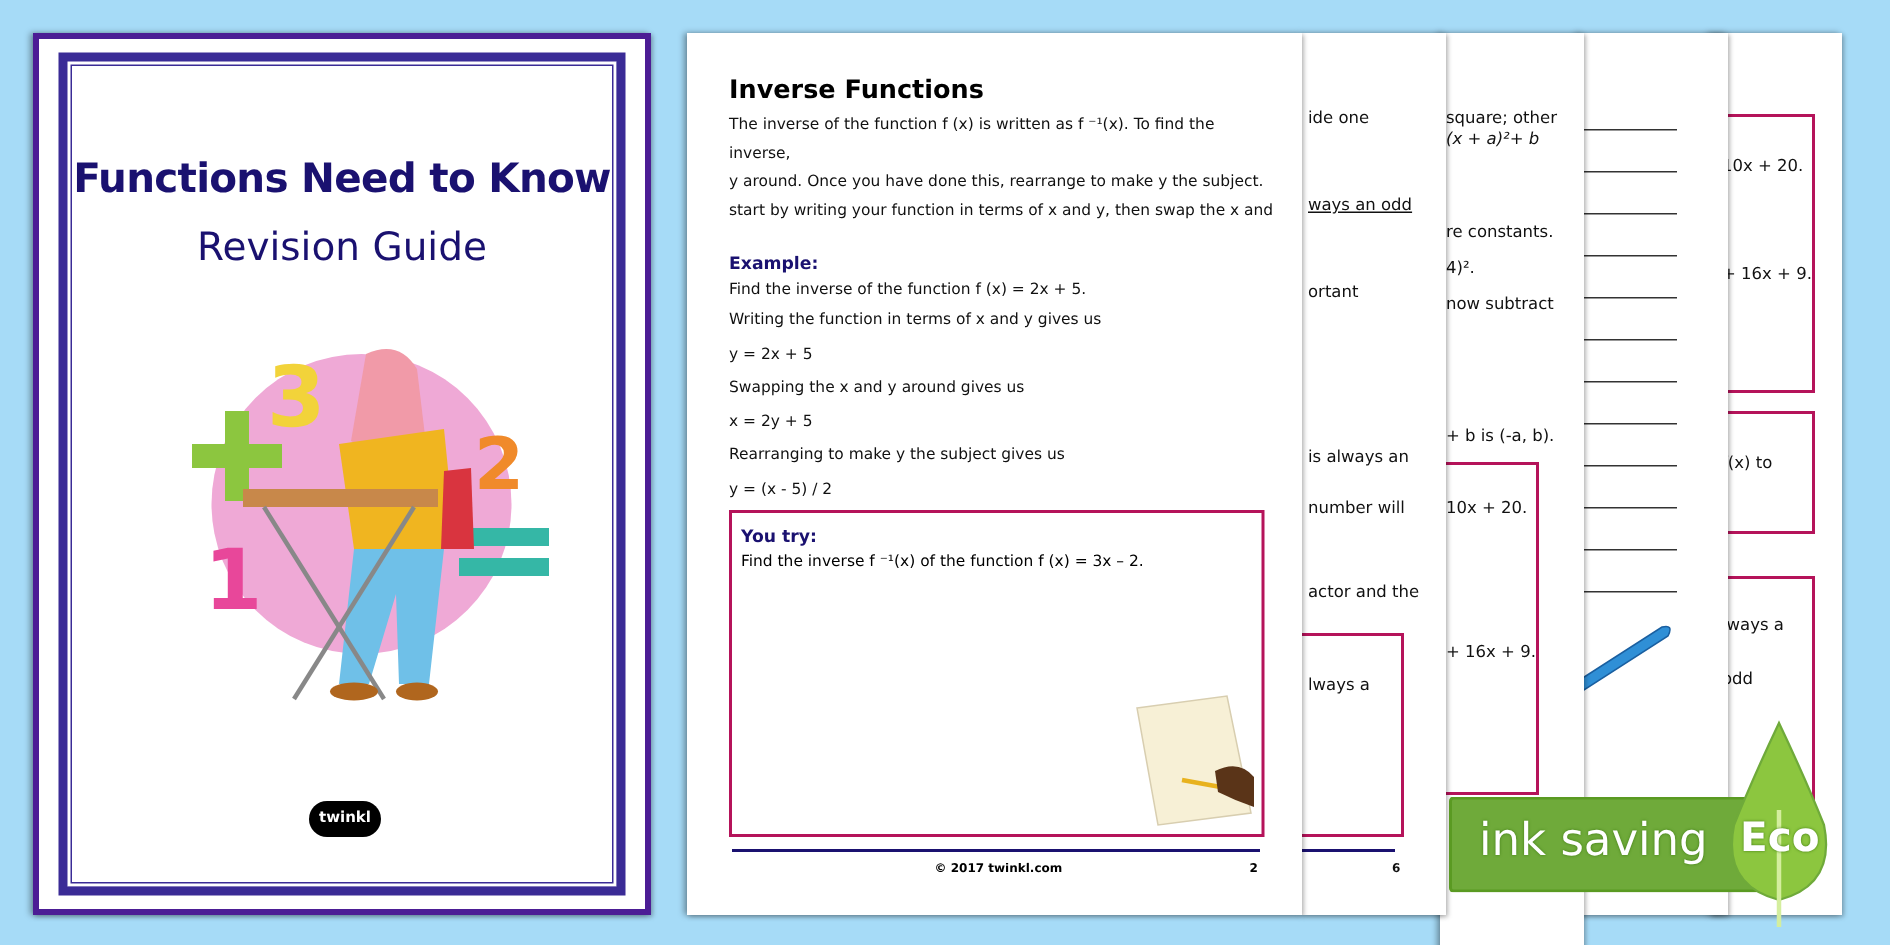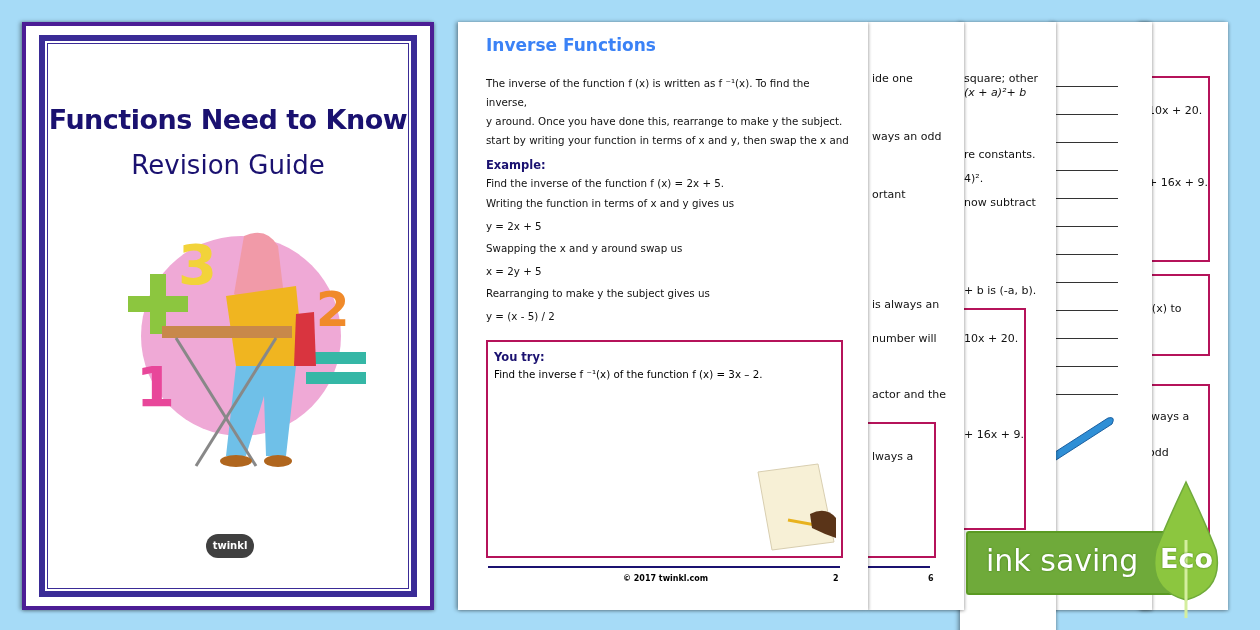--- a/index.html
+++ b/index.html
@@ -31,46 +31,46 @@
     font-size: 27px; letter-spacing: -0.5px;
   }
   .cover-subtitle {
     position: absolute; left: 0; right: 0; top: 124px;
     text-align: center; color: #1a1170;
     font-size: 26px;
   }
   .illustration { position: absolute; left: 80px; top: 190px; width: 260px; height: 270px; }
   .twinkl-logo {
     position: absolute; left: 180px; top: 508px; width: 48px; height: 24px;
-    background: #404040; border-radius: 12px; color: #fff;
+    background: #000000; border-radius: 12px; color: #fff;
     font-size: 10px; font-weight: bold; text-align: center; line-height: 24px;
   }
 
   
   .p6 { left: 1140px; top: 22px; width: 88px; height: 588px; }
   .p5 { left: 1052px; top: 22px; width: 100px; height: 588px; }
   .p4 { left: 960px; top: 22px; width: 96px; height: 628px; }
   .p3 { left: 868px; top: 22px; width: 96px; height: 588px; }
   .p2 { left: 458px; top: 22px; width: 410px; height: 588px; }
 
   .frag { position: absolute; font-size: 11px; color: #111; white-space: nowrap; }
   .pinkbox { position: absolute; border: 2px solid #b5135a; }
   .rule { position: absolute; height: 1px; background: #333; }
   .navy-line { position: absolute; height: 2px; background: #1a1170; }
 
   
   .p2 .title {
-    position: absolute; left: 28px; top: 13px;
-    color: #3b82f6; font-size: 17px; font-weight: bold;
+    position: absolute; left: 28px; top: 28px;
+    color: #000000; font-size: 17px; font-weight: bold;
   }
   .p2 .body {
     position: absolute; left: 28px; top: 52px; width: 365px;
     font-size: 10.3px; line-height: 20px; color: #111;
   }
-  .p2 .heading { color: #1a1170; font-weight: bold; font-size: 11.5px; margin-top: 6px; line-height: 18px; }
+  .p2 .heading { color: #1a1170; font-weight: bold; font-size: 11.5px; margin-top: 16px; line-height: 18px; }
   .p2 .line { line-height: 22.5px; }
   .p2 .try-box {
     position: absolute; left: 28px; top: 318px; width: 357px; height: 218px;
     border: 2px solid #b5135a;
     padding-left: 41px;
   }
   .p2 .try-box .heading { position: absolute; left: 6px; top: 6px; margin: 0; }
   .p2 .try-box .text { position: absolute; left: 6px; top: 26px; font-size: 10.3px; }
   .p2 .footer-line { left: 30px; top: 544px; width: 352px; }
   .p2 .footer-text { position: absolute; left: 165px; top: 552px; font-size: 8px; font-weight: bold; }
@@ -133,42 +133,42 @@
   <div class="frag" style="left:4px;top:150px;">4)².</div>
   <div class="frag" style="left:4px;top:174px;">now subtract</div>
   <div class="frag" style="left:4px;top:262px;">+ b is (-a, b).</div>
   <div class="pinkbox" style="left:0;top:286px;width:66px;height:222px;border-left:none;"></div>
   <div class="frag" style="left:4px;top:310px;">10x + 20.</div>
   <div class="frag" style="left:4px;top:406px;">+ 16x + 9.</div>
 </div>
 
 <div class="page p3">
   <div class="frag" style="left:4px;top:50px;">ide one</div>
-  <div class="frag" style="left:4px;top:108px;">ways  an  odd</div>
+  <div class="frag" style="left:4px;top:108px;text-decoration:underline;">ways  an  odd</div>
   <div class="frag" style="left:4px;top:166px;">ortant</div>
   <div class="frag" style="left:4px;top:276px;">is always an</div>
   <div class="frag" style="left:4px;top:310px;">number will</div>
   <div class="frag" style="left:4px;top:366px;">actor and the</div>
   <div class="pinkbox" style="left:0;top:400px;width:68px;height:136px;border-left:none;"></div>
   <div class="frag" style="left:4px;top:428px;">lways a</div>
   <div class="navy-line" style="left:0;top:544px;width:62px;"></div>
   <div class="frag" style="left:60px;top:552px;font-size:8px;font-weight:bold;">6</div>
 </div>
 
 <div class="page p2">
   <div class="title">Inverse Functions</div>
   <div class="body">
     <div style="line-height:19px;">The inverse of the function f (x) is written as f ⁻¹(x). To find the inverse,</div>
     <div style="line-height:19px;">y around. Once you have done this, rearrange to make y the subject.</div>
     <div style="line-height:19px;">start by writing your function in terms of x and y, then swap the x and</div>
     <div class="heading">Example:</div>
     <div class="line" style="line-height:18px;">Find the inverse of the function f (x) = 2x + 5.</div>
     <div class="line">Writing the function in terms of x and y gives us</div>
     <div class="line">y = 2x + 5</div>
-    <div class="line">Swapping the x and y around swap us</div>
+    <div class="line">Swapping the x and y around gives us</div>
     <div class="line">x = 2y + 5</div>
     <div class="line">Rearranging to make y the subject gives us</div>
     <div class="line">y = (x - 5) / 2</div>
   </div>
   <div class="try-box">
     <div class="heading">You try:</div>
     <div class="text">Find the inverse f ⁻¹(x) of the function f (x) = 3x – 2.</div>
   </div>
   <svg class="paper-hand" viewBox="0 0 90 90">
     <polygon points="10,10 70,2 86,80 24,88" fill="#f7f0d6" stroke="#d8ceb0" stroke-width="1"></polygon>

